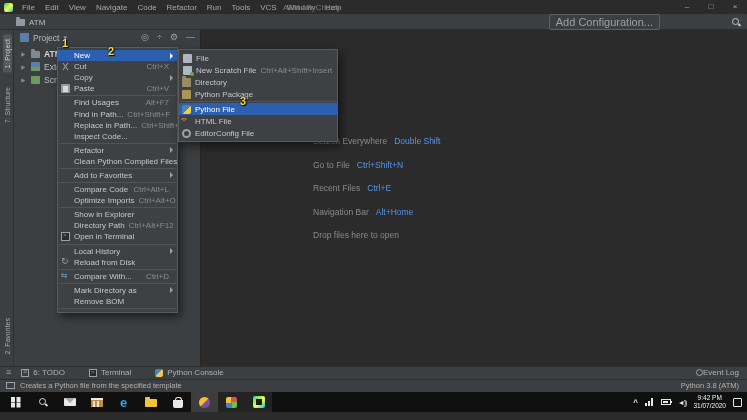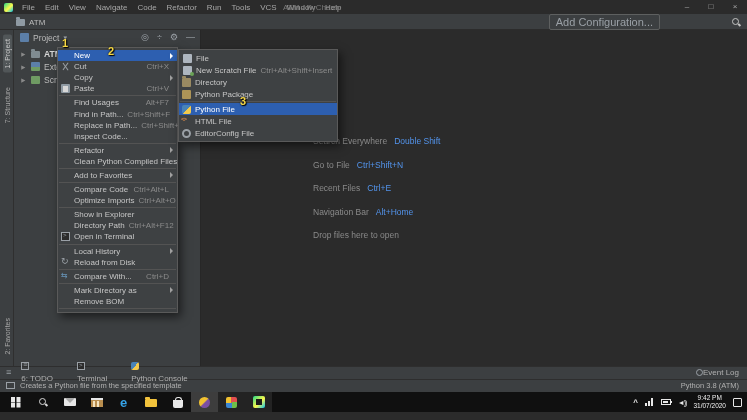--- a/index.html
+++ b/index.html
@@ -98,21 +98,21 @@
   .icon-terminal2::before { content:">"; position:absolute; left:1px; top:-1px; font-size:6px; color:#9aa0a6; }
   .icon-pyconsole { background:linear-gradient(135deg,#4883b8 50%,#f2c94c 50%); border-radius:2px; }
 
   
   .annot { position:absolute; z-index:20; font-size:11px; font-weight:bold; color:var(--annot); text-shadow:0 0 2px #000,1px 1px 1px #000; }
 
   
   .bottom-bar { height:13px; background:#3c3f41; box-shadow:inset 0 1px 0 #2e2e2e; display:flex; align-items:center; font-size:8px; color:#b0b0b0; padding:0 8px 0 6px; position:relative; }
   .hamburger { font-size:9px; color:#9aa0a6; margin-right:10px; line-height:13px; }
   .bb-items { display:flex; gap:24px; align-items:center; }
-  .bb-item { display:flex; align-items:flex-start; gap:4px; cursor:default;flex-direction:column; }
+  .bb-item { display:flex; align-items:center; gap:4px; cursor:default; }
   .bb-item .ic { width:8px; height:8px; }
   .event-log { margin-left:auto; display:flex; align-items:center; gap:0; }
   .balloon { width:7px; height:7px; border:1px solid #9aa0a6; border-radius:50%; }
 
   
   .status-bar { height:13px; background:#3c3f41; box-shadow:inset 0 1px 0 #2e2e2e; display:flex; align-items:center; font-size:7.5px; color:#b0b0b0; padding:0 8px 0 6px; }
   .frame-ico { width:9px; height:7px; border:1px solid #9aa0a6; margin-right:5px; flex:none; }
   .interp { margin-left:auto;padding-left:40px; }
 
   

